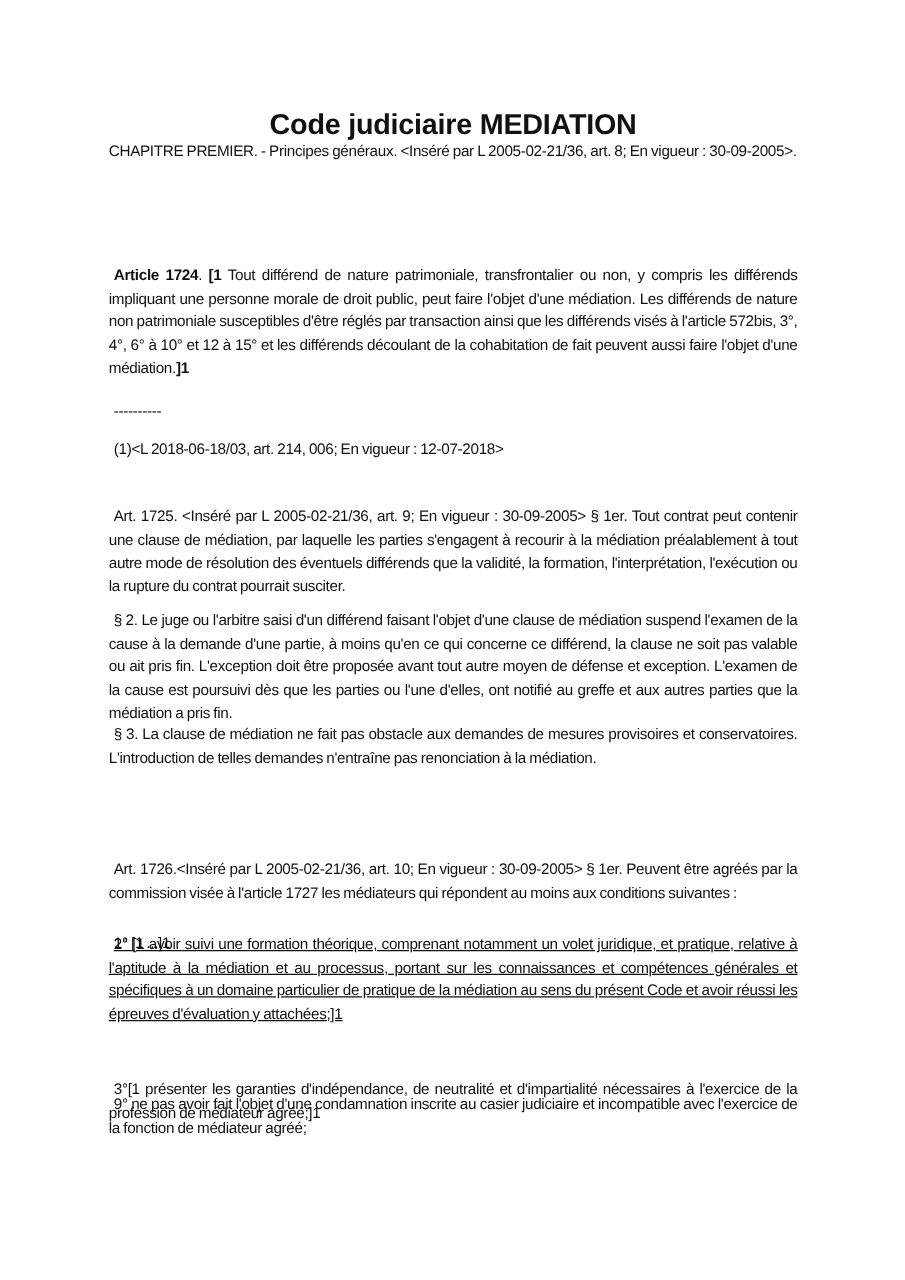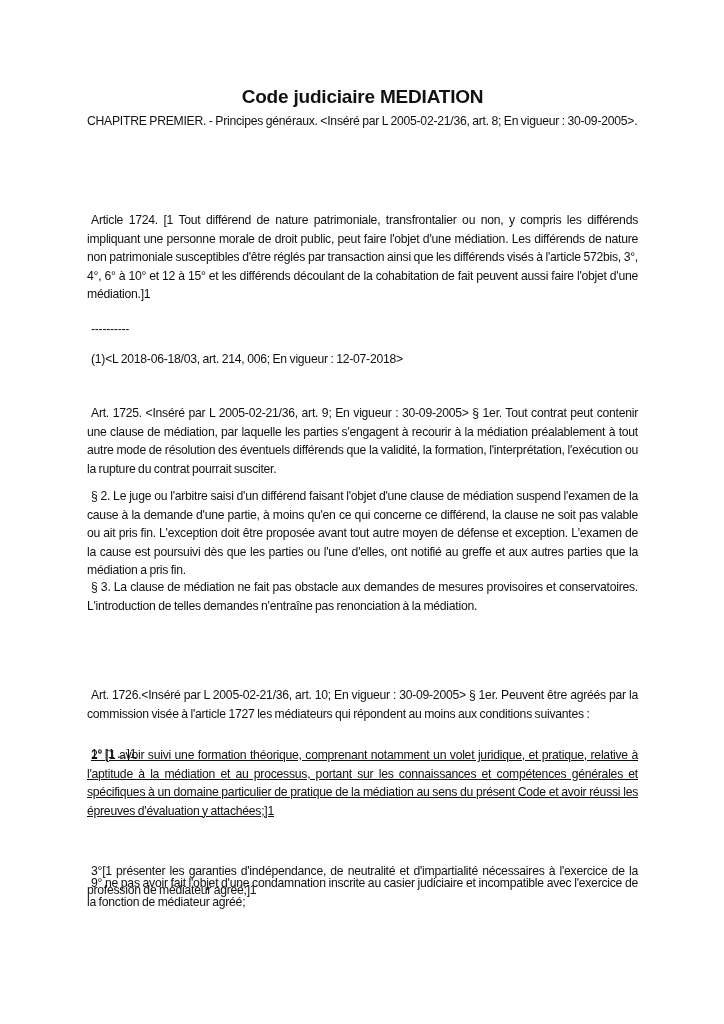--- a/index.html
+++ b/index.html
@@ -1,24 +1,24 @@
 <!DOCTYPE html>
 <html><head>
 <meta charset="utf-8">
 <style>
   html, body { margin: 0; padding: 0; background: #ffffff; }
   body { width: 724px; height: 1024px; position: relative; overflow: hidden;
          font-family: "Liberation Sans", sans-serif; color: #111; }
   .page { position: absolute; left: 87px; top: 0; width: 551px; }
   .title { position: absolute; left: 0; width: 551px; top: 86px; text-align: center;
-           font-size: 19px; font-weight: bold; letter-spacing: -0.2px; }
+           font-size: 23px; font-weight: bold; letter-spacing: -0.2px; }
   .p { position: absolute; left: 0; width: 551px; font-size: 12.2px; line-height: 18.5px;
        text-align: justify; letter-spacing: -0.25px; word-spacing: -0.5px; }
   .ind { text-indent: 4px; }
-  b { font-weight: normal; }
+  b { font-weight: bold; }
 </style>
 </head>
 <body>
 
 <div class="page">
   <div class="title">Code judiciaire MEDIATION</div>
 
   <div class="p" style="top:112px;">CHAPITRE PREMIER. - Principes généraux. &lt;Inséré par L 2005-02-21/36, art. 8; En vigueur : 30-09-2005&gt;.</div>
 
   <div class="p ind" style="top:211px;"><b>Article 1724</b>. <b>[1</b><span> Tout différend de nature patrimoniale, transfrontalier ou non, y compris les différends impliquant une personne morale de droit public, peut faire l'objet d'une médiation. Les différends de nature non patrimoniale susceptibles d'être réglés par transaction ainsi que les différends visés à l'article 572bis, 3°, 4°, 6° à 10° et 12 à 15° et les différends découlant de la cohabitation de fait peuvent aussi faire l'objet d'une médiation.</span><b>]1</b></div>

